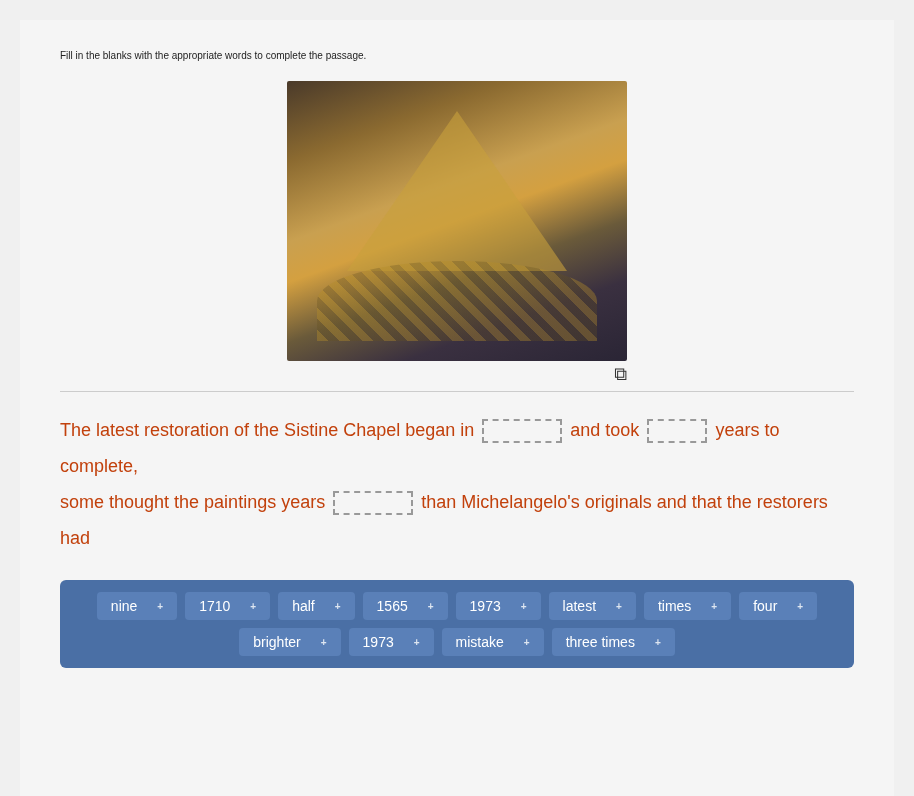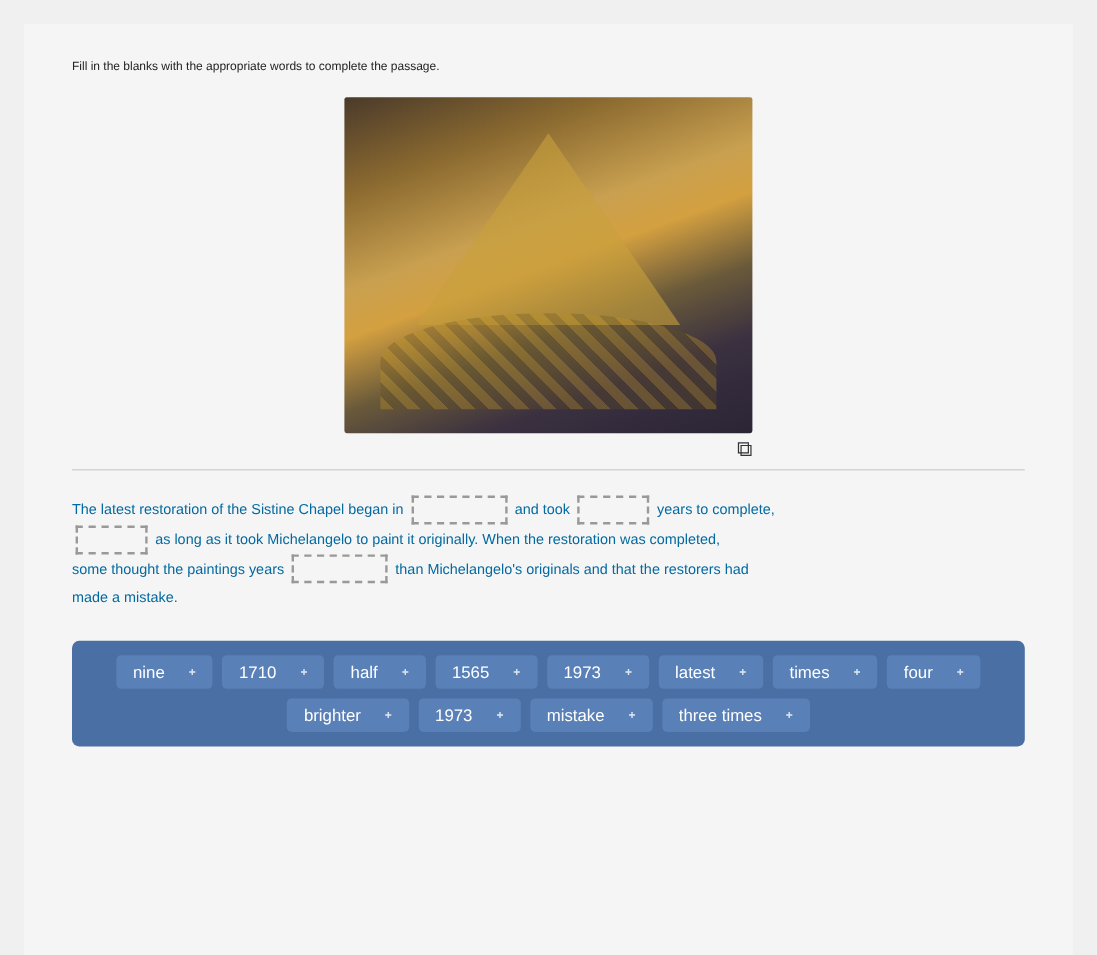--- a/index.html
+++ b/index.html
@@ -82,22 +82,22 @@
       cursor: pointer;
     }
 
     .divider {
       border: none;
       border-top: 1.5px solid #ccc;
       margin: 30px 0 20px 0;
     }
 
     .passage-section {
-      font-size: 12px;
-      color: #0369a1;
+      font-size: 18px;
+      color: #c2410c;
       line-height: 2.0;
     }
 
     .blank-box {
       display: inline-block;
       border: 2px dashed #999;
       min-width: 60px;
       height: 24px;
       vertical-align: middle;
       margin: 0 3px;
@@ -158,29 +158,24 @@
 
   <div class="passage-section">
     <p>
       <span>The latest restoration of the Sistine Chapel began in</span>
       <span class="blank-box blank-box-wide"></span>
       <span>and took</span>
       <span class="blank-box"></span>
       <span>years to complete,</span>
     </p>
     <p>
-      <span class="blank-box"></span>
-      <span>as long as it took Michelangelo to paint it originally. When the restoration was completed,</span>
-    </p>
-    <p>
       <span>some thought the paintings years</span>
       <span class="blank-box blank-box-wide"></span>
       <span>than Michelangelo's originals and that the restorers had</span>
     </p>
-    <p>made a mistake.</p>
   </div>
 
   <div class="word-bank">
     <button class="word-chip">
       <span>nine</span>
         <sup class="plus-icon">+</sup>
     </button>
     <button class="word-chip">
       <span>1710</span>
         <sup class="plus-icon">+</sup>

